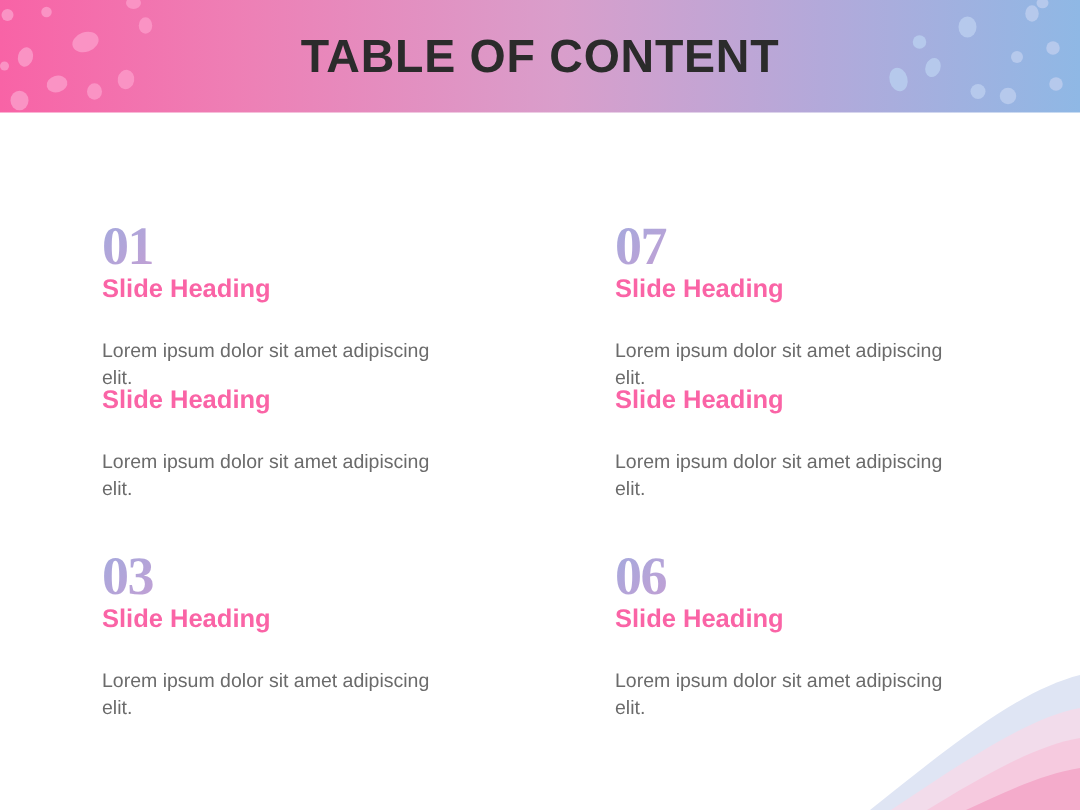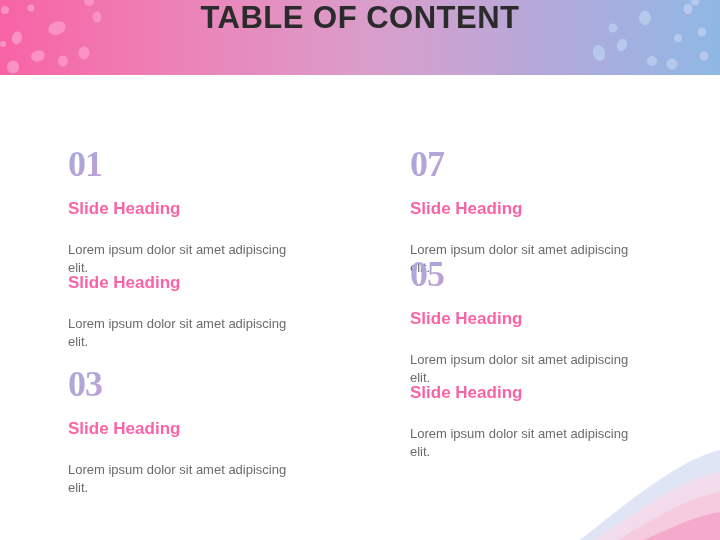--- a/index.html
+++ b/index.html
@@ -11,21 +11,21 @@
 
   
   .header {
     position:absolute; top:0; left:0; width:720px; height:75px;
     background:linear-gradient(90deg,
       var(--header-gradient-left, #F863A6) 0%,
       #EE7FB5 22%,
       var(--header-gradient-mid, #D99ECB) 52%,
       #B3A9DA 76%,
       var(--header-gradient-right, #8FB8E5) 100%);
-    display:flex; align-items:flex-start; justify-content:center;
+    display:flex; align-items:center; justify-content:center;
   }
   .title {
     font-size:31px; font-weight:700; letter-spacing:0.5px;
     color:var(--title-text, #2B2B2B);
   }
   .dots { position:absolute; top:0; height:75px; pointer-events:none; }
   .dots-left  { left:0;  width:240px; }
   .dots-right { right:0; width:135px; }
 
   
@@ -45,21 +45,21 @@
   @supports ((-webkit-background-clip:text) or (background-clip:text)) {
     .num {
       background:linear-gradient(140deg,
         var(--number-gradient-top, #A9A8DC) 5%,
         var(--number-gradient-bottom, #F28FC4) 72%);
       -webkit-background-clip:text; background-clip:text;
       color:transparent;
     }
   }
   .heading {
-    margin-top:17px; font-size:17px; font-weight:700;
+    margin-top:1px; font-size:17px; font-weight:700;
     color:var(--heading-pink, #FA64A6);
   }
   .body {
     margin-top:22px; width:235px;
     font-size:13px; line-height:1.38;
     color:var(--body-gray, #6B6B6B);
   }
 
   
   .swoosh { position:absolute; right:0; bottom:0; width:140px; height:92px; pointer-events:none; }
@@ -116,32 +116,32 @@
       <div class="heading">Slide Heading</div>
       <div class="body">Lorem ipsum dolor sit amet adipiscing elit.</div>
     </div>
 
     <div class="item">
       <div class="heading">Slide Heading</div>
       <div class="body">Lorem ipsum dolor sit amet adipiscing elit.</div>
     </div>
 
     <div class="item">
-      <div class="num">05</div>
       <div class="heading">Slide Heading</div>
       <div class="body">Lorem ipsum dolor sit amet adipiscing elit.</div>
     </div>
 
     <div class="item">
       <div class="num">03</div>
       <div class="heading">Slide Heading</div>
       <div class="body">Lorem ipsum dolor sit amet adipiscing elit.</div>
     </div>
 
     <div class="item">
+      <div class="num">06</div>
       <div class="heading">Slide Heading</div>
       <div class="body">Lorem ipsum dolor sit amet adipiscing elit.</div>
     </div>
 
   </div>
 
   <svg class="swoosh" viewBox="0 0 140 92" aria-hidden="true">
     <path d="M140,2 C100,12 55,48 0,92 L140,92 Z" fill="#DFE5F4"></path>
     <path d="M140,24 C106,30 62,60 14,92 L140,92 Z" fill="#F2DCEB"></path>
     <path d="M140,44 C110,49 74,70 38,92 L140,92 Z" fill="#F6CADF"></path>

